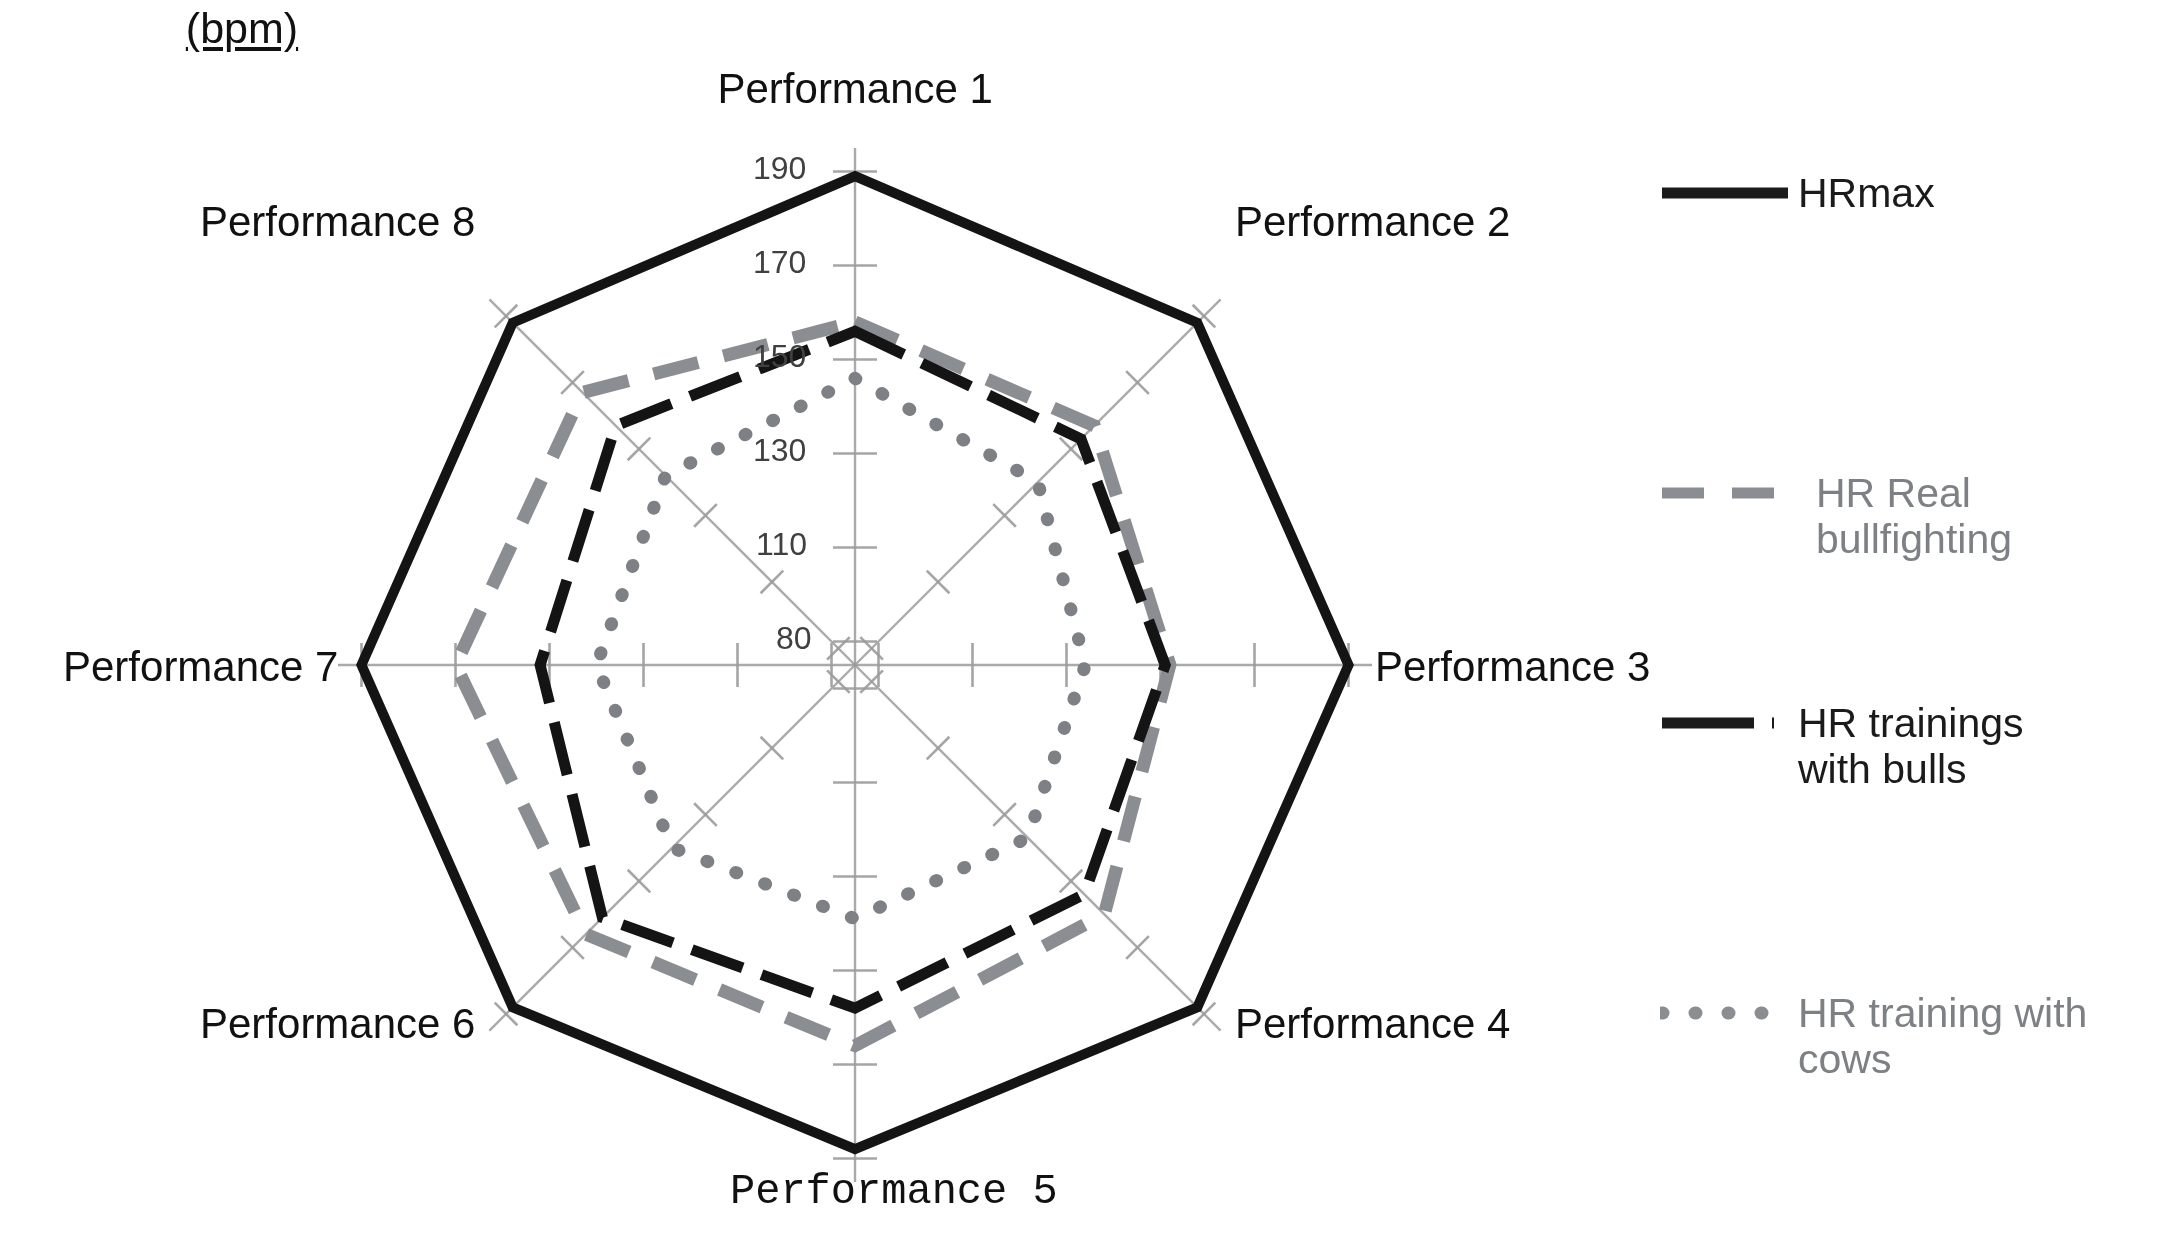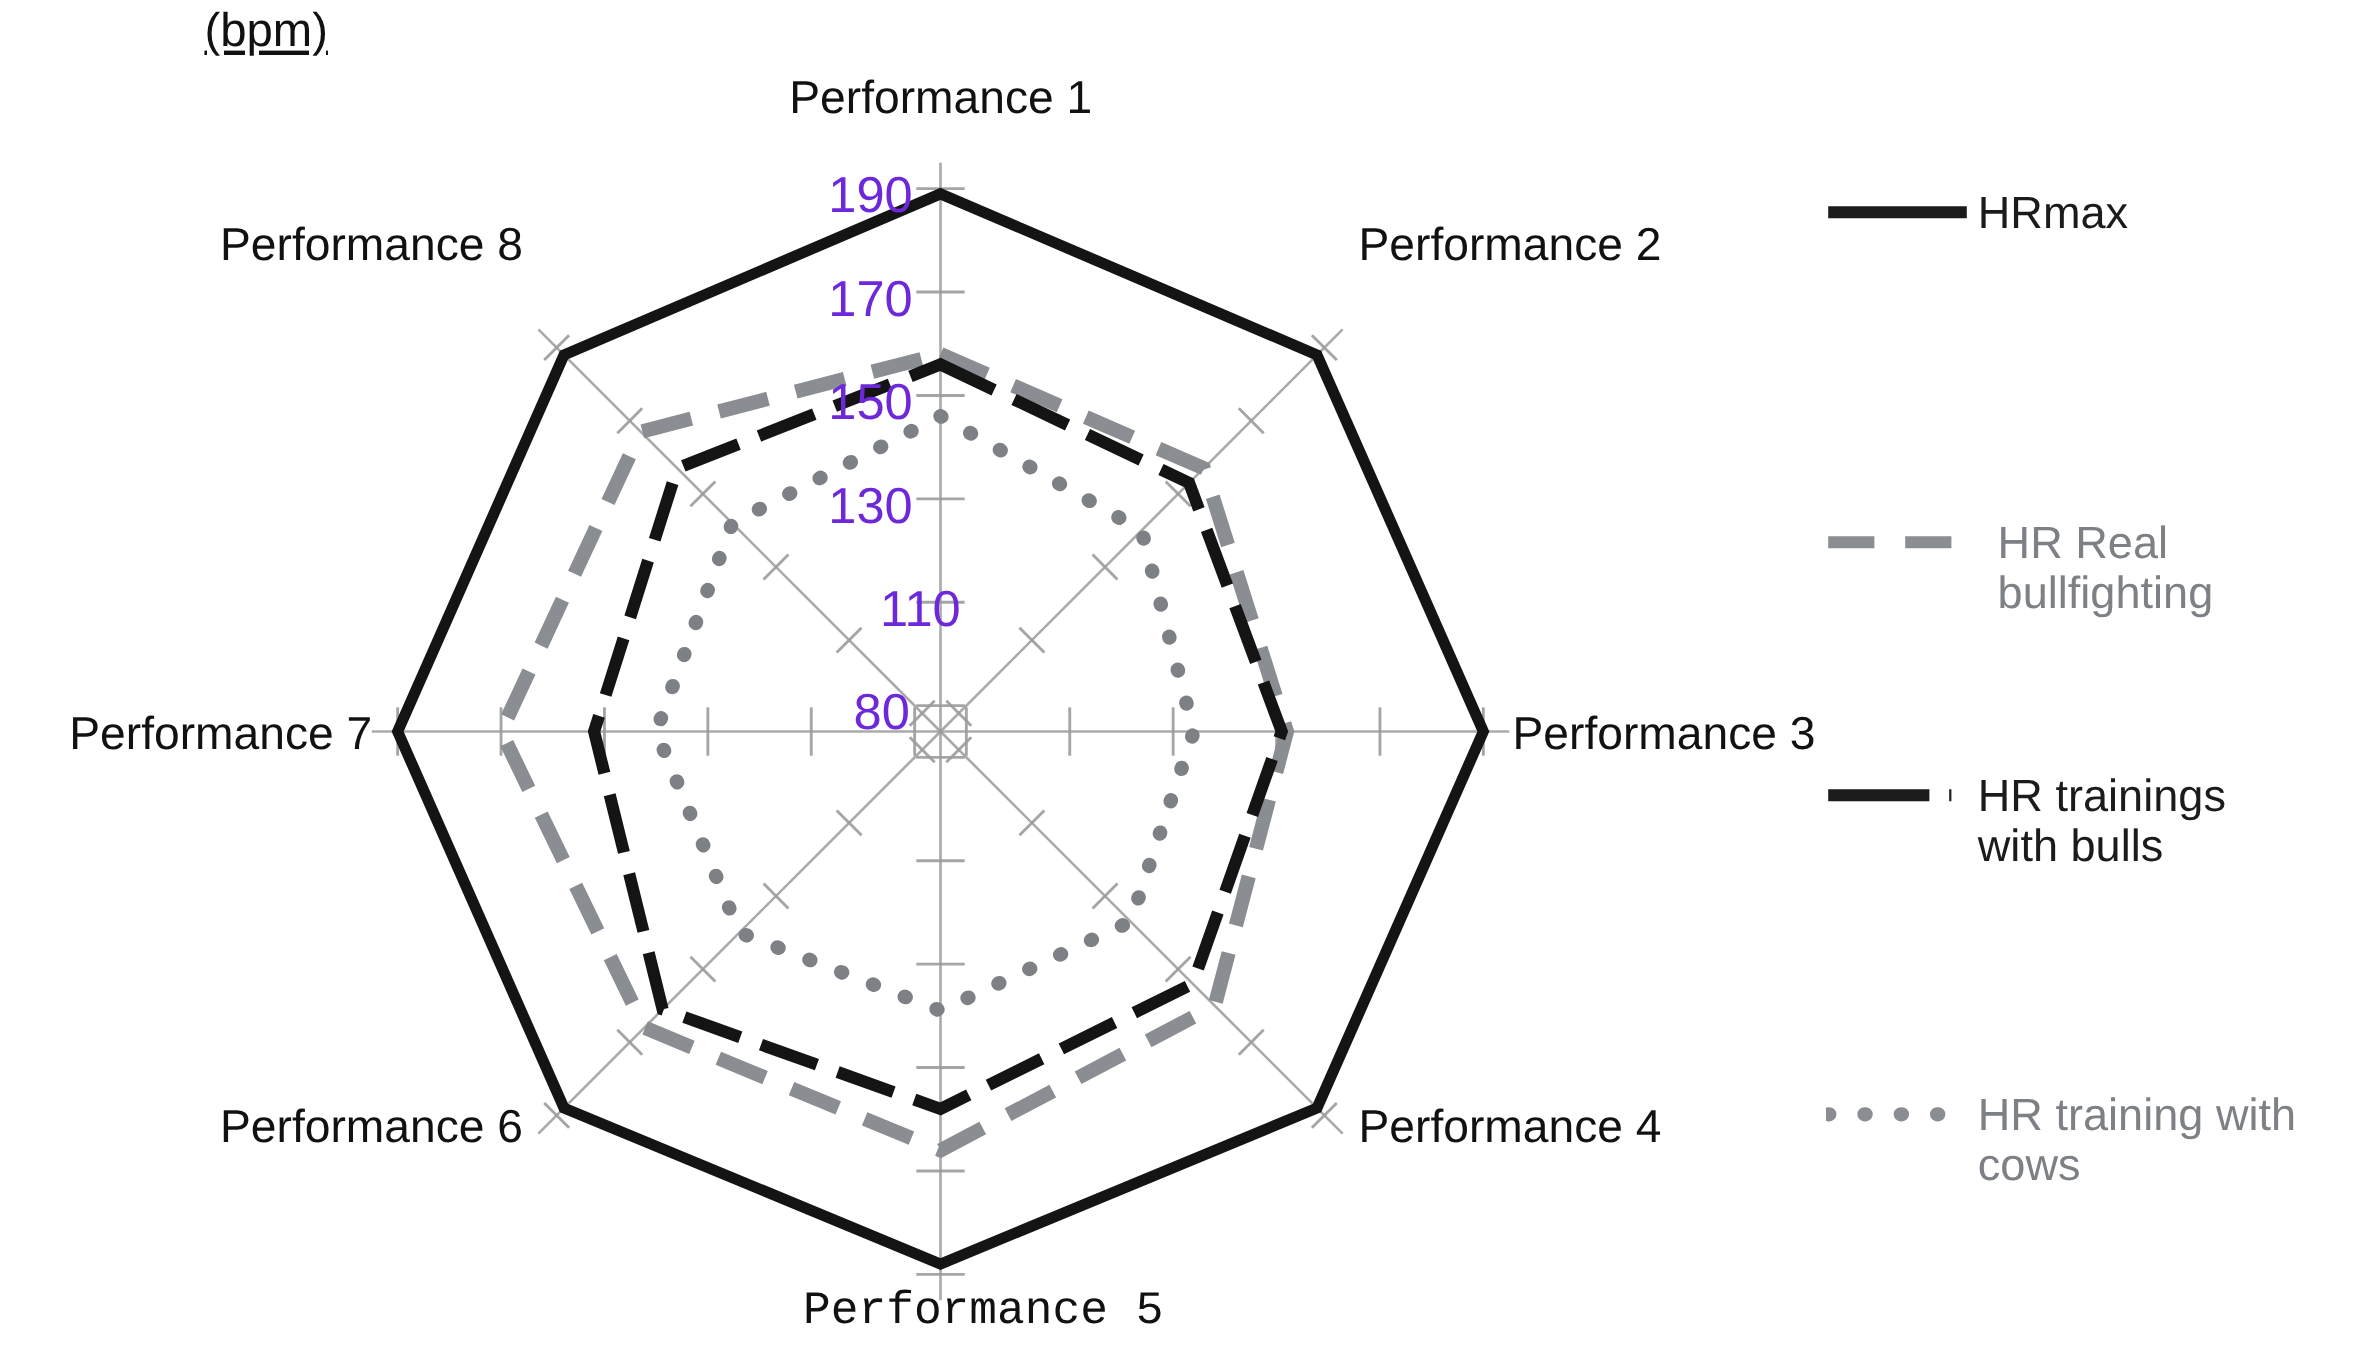--- a/index.html
+++ b/index.html
@@ -28,22 +28,22 @@
 
   .axis-label{
     position:absolute;
     font-size:42px;
     color:#111111;
     white-space:nowrap;
   }
 
   .tick-label{
     position:absolute;
-    font-size:46px;
-    color:#6d28d9;
+    font-size:32px;
+    color:#404040;
     white-space:nowrap;
     text-align:right;
   }
 
   .legend{
     position:absolute;
     left:1660px;top:120px;
     width:500px;
   }
   .legend-item{
@@ -149,21 +149,21 @@
       <div class="axis-label" style="top: 1168px; left: 730px; font-family: Liberation Mono, monospace;">Performance 5</div>
       <div class="axis-label" style="top: 1000px; left: 200px;">Performance 6</div>
       <div class="axis-label" style="top: 643px; left: 63px;">Performance 7</div>
       <div class="axis-label" style="top: 198px; left: 200px;">Performance 8</div>
     </div>
   <div id="tick-labels">
       <div class="tick-label" style="left: 753px; top: 149.5px;">190</div>
       <div class="tick-label" style="left: 753px; top: 243.5px;">170</div>
       <div class="tick-label" style="left: 753px; top: 337.5px;">150</div>
       <div class="tick-label" style="left: 753px; top: 431.5px;">130</div>
-      <div class="tick-label" style="left: 756px; top: 525.5px; margin-left: 44px;">110</div>
+      <div class="tick-label" style="left: 756px; top: 525.5px;">110</div>
       <div class="tick-label" style="left: 776px; top: 619.5px;">80</div>
     </div>
 
   <div class="legend">
       <div class="legend-item legend-dark" style="top: 30px; left: 0px;">
         <svg class="legend-swatch" viewBox="0 0 130 46">
           <line x1="2" y1="23" x2="128" y2="23" stroke="#1b1b1b" stroke-width="11" stroke-linecap="butt"></line>
         </svg>
         <div class="legend-text">HRmax</div>
       </div>

